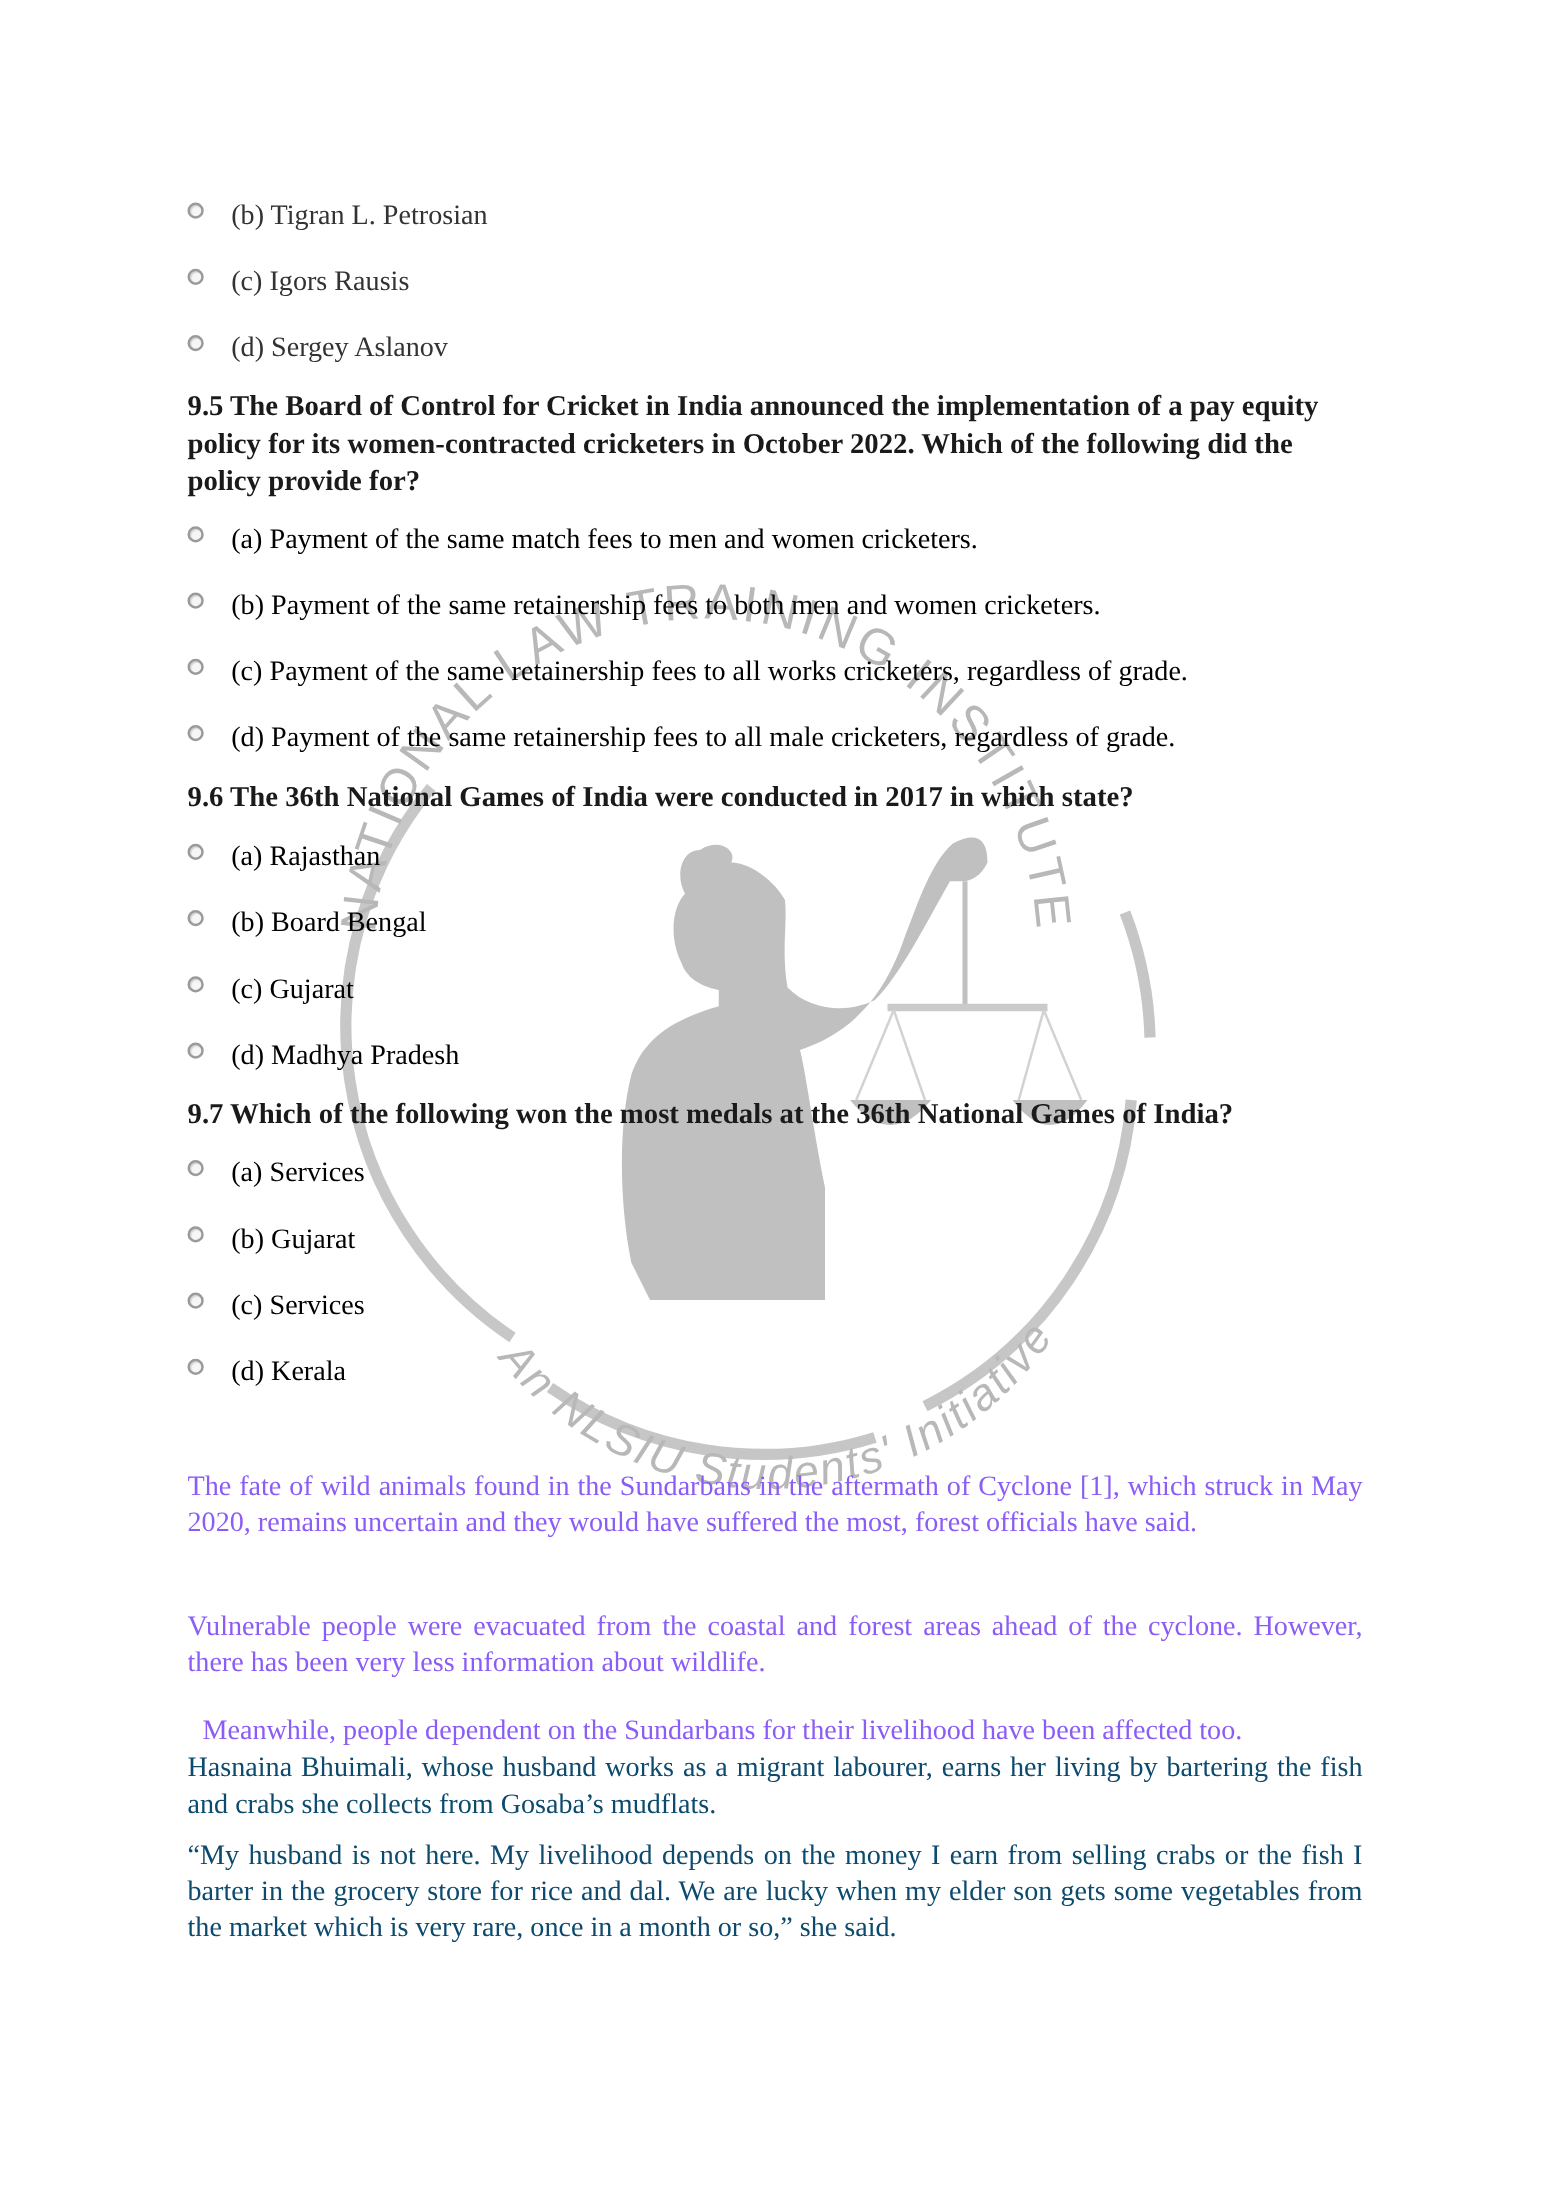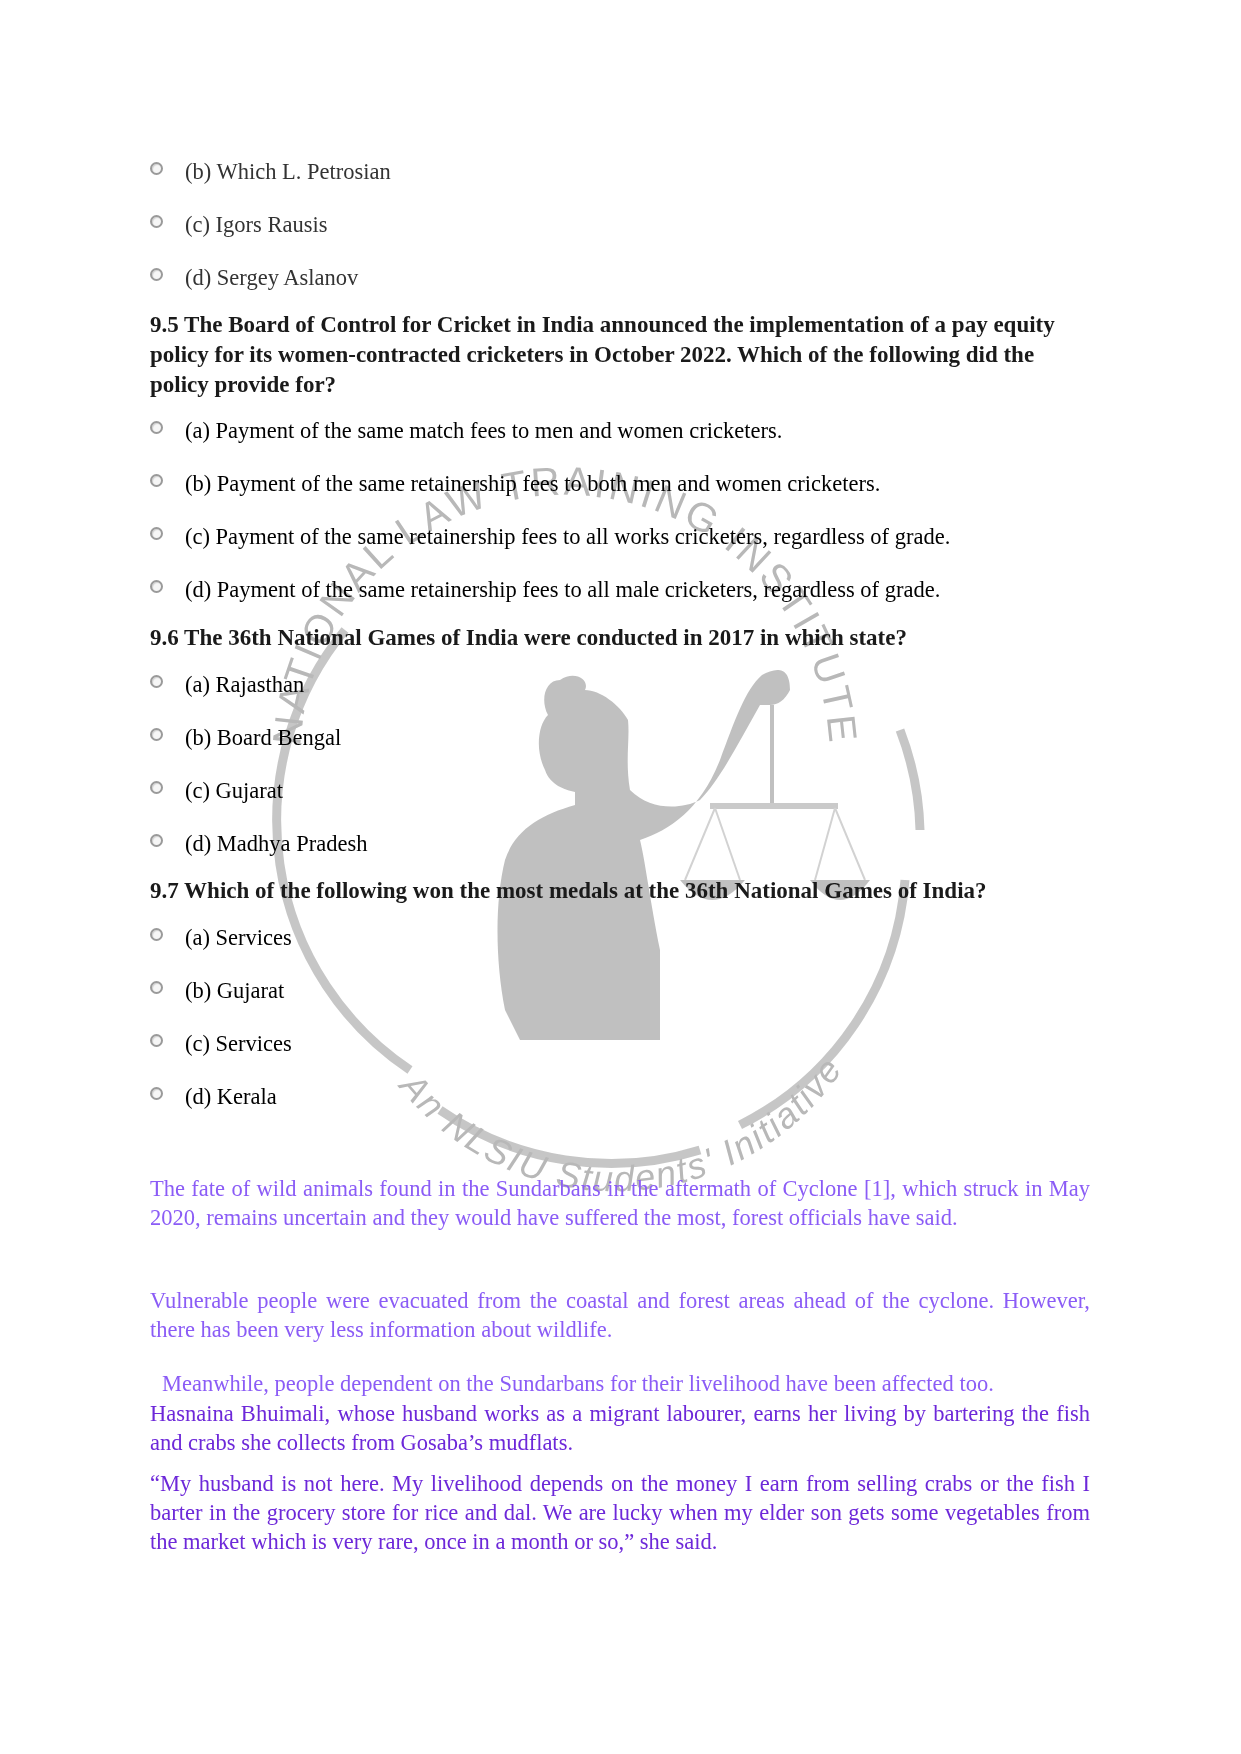--- a/index.html
+++ b/index.html
@@ -26,21 +26,21 @@
     .opt-text { line-height: 30px; white-space: nowrap; margin-top: -8px; }
 
     .question {
       position: absolute; left: 0; width: 930px;
       font-weight: bold; font-size: 23px; line-height: 30px; color: #1a1a1a;
     }
     .para {
       position: absolute; left: 0; width: 940px;
       font-size: 22.5px; line-height: 29px; text-align: justify; color: #8b5cf6;
     }
-    .para.dark { color: #6d28d9; }
+    .para.dark { color: #0c4a6e; }
   </style>
 </head>
 <body>
 
 <div class="page">
 
   <svg class="watermark" viewBox="0 0 1241 1754" xmlns="http://www.w3.org/2000/svg">
     <defs>
       <path id="arcTop" d="M 300 760 A 265 265 0 0 1 830 760"></path>
       <path id="arcBottom" d="M 380 1060 A 275 275 0 0 0 860 1040"></path>
@@ -73,21 +73,21 @@
     </text>
     <text font-family="Liberation Sans, DejaVu Sans, sans-serif" font-size="36" font-style="italic" fill="#b8b8b8" letter-spacing="2">
       <textPath href="#arcBottom" startOffset="50%" text-anchor="middle">An NLSIU Students' Initiative</textPath>
     </text>
   </svg>
 
   <div class="content">
 
     <div class="option dark" style="top:165px">
       <span class="radio"></span>
-      <span class="opt-text">(b) Which L. Petrosian</span>
+      <span class="opt-text">(b) Tigran L. Petrosian</span>
     </div>
     <div class="option dark" style="top:218px">
       <span class="radio"></span>
       <span class="opt-text">(c) Igors Rausis</span>
     </div>
     <div class="option dark" style="top:271px">
       <span class="radio"></span>
       <span class="opt-text">(d) Sergey Aslanov</span>
     </div>
 

